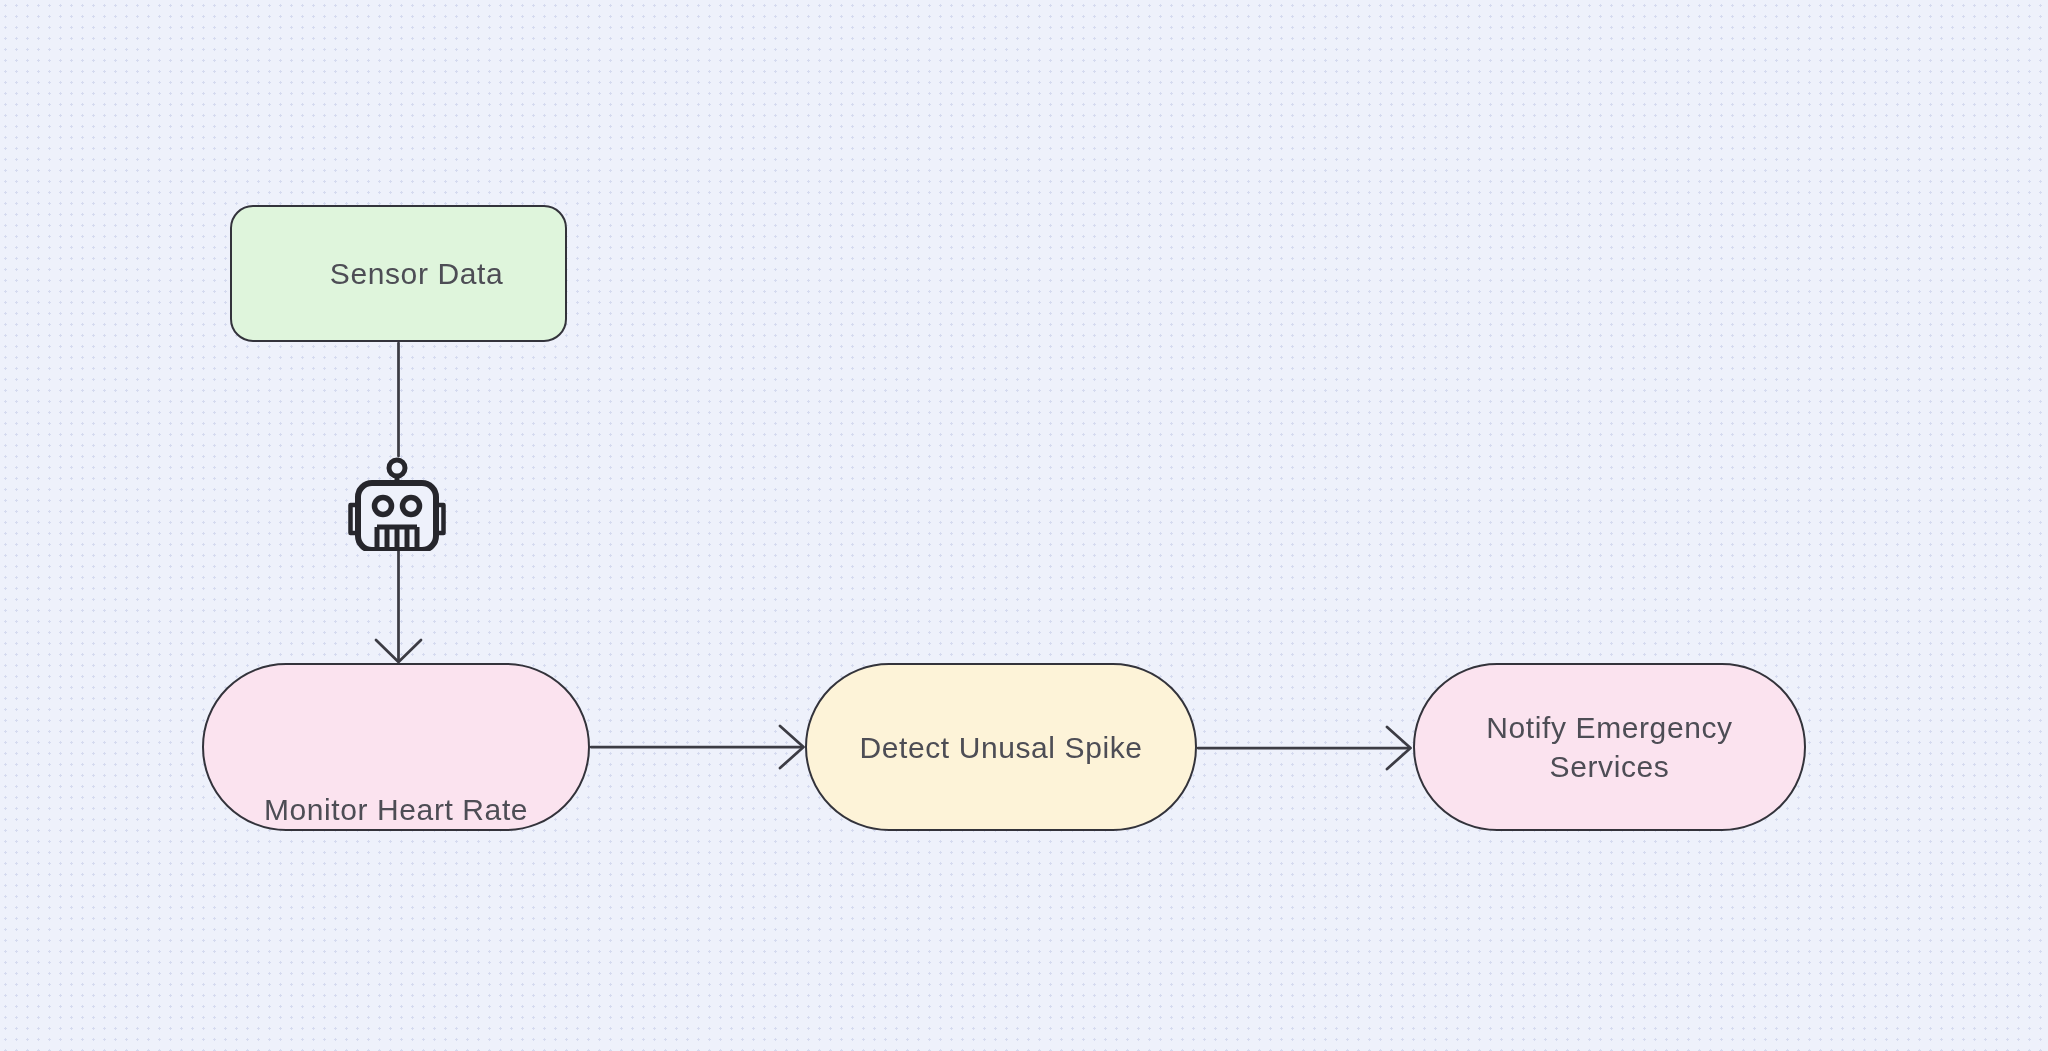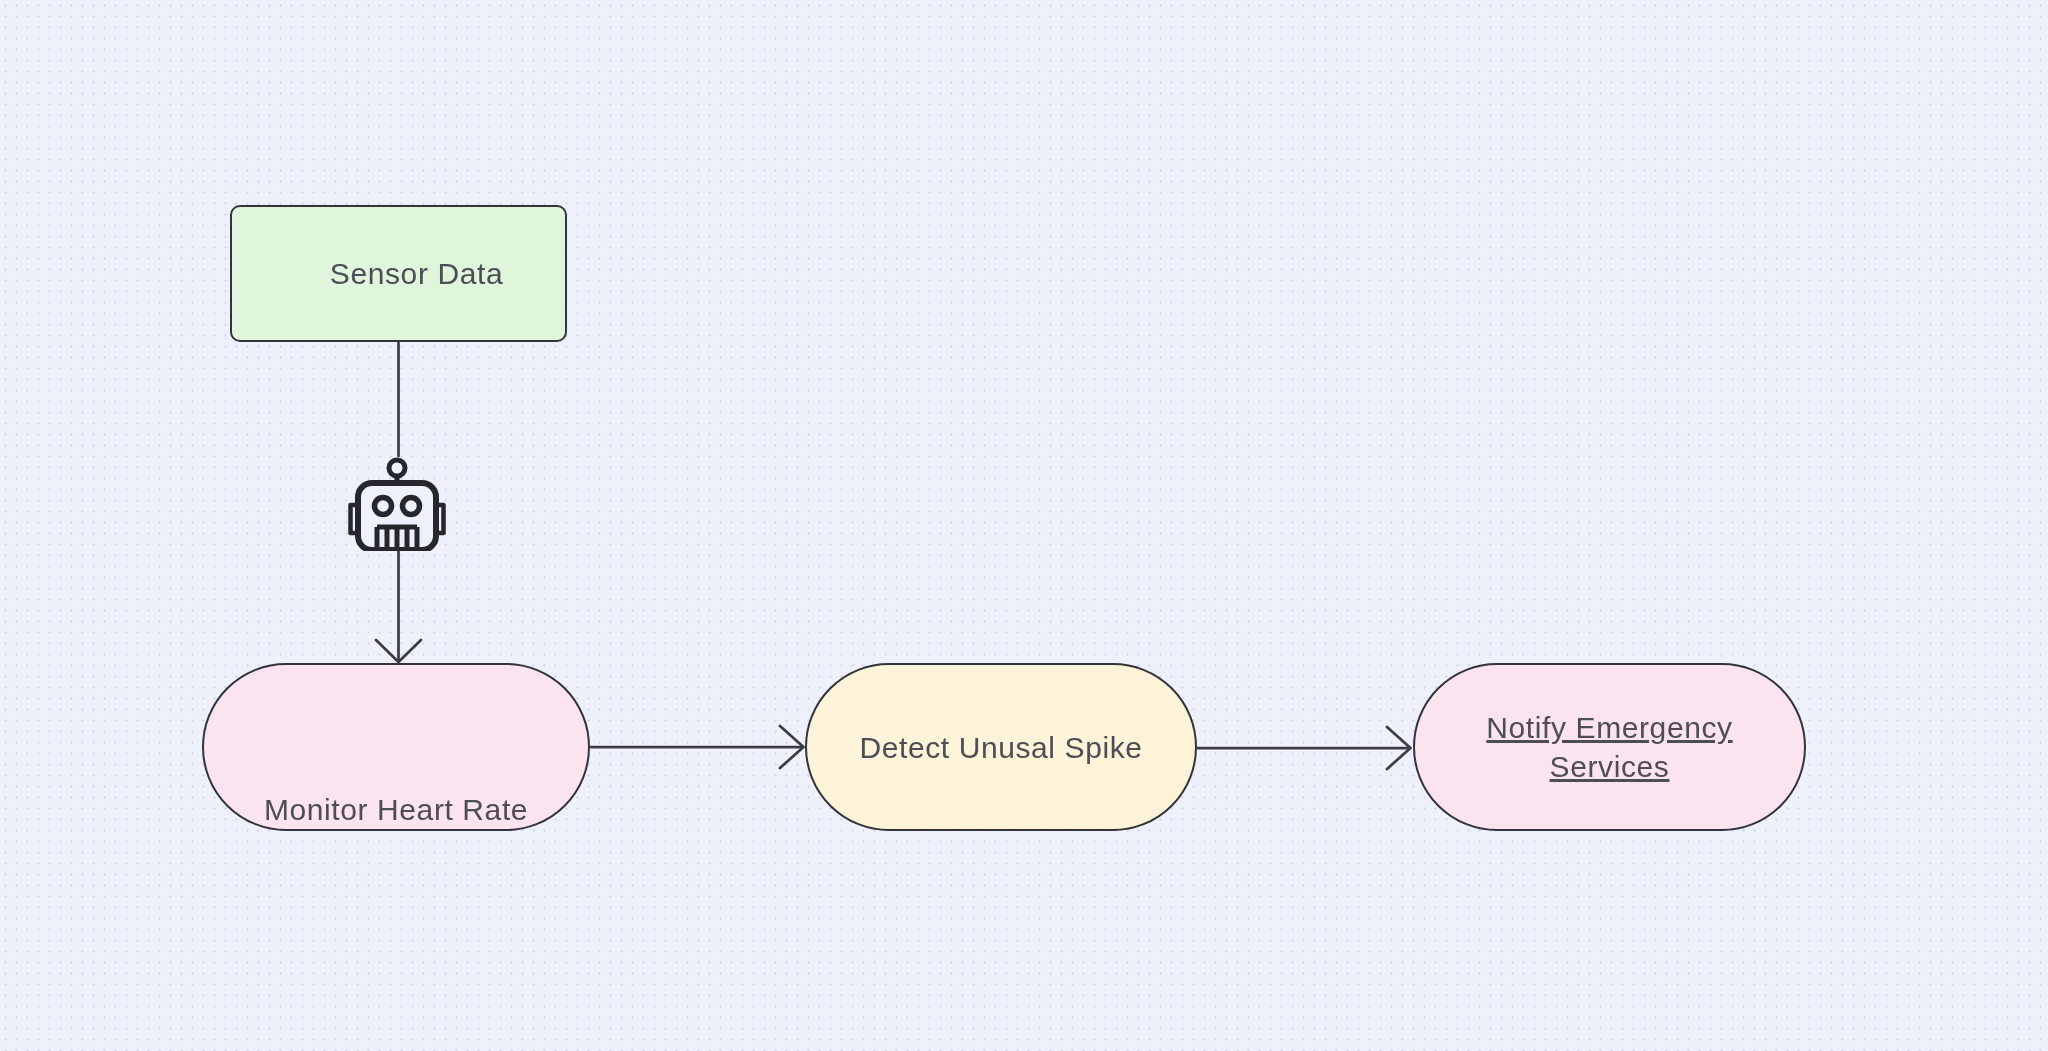--- a/index.html
+++ b/index.html
@@ -43,39 +43,38 @@
     text-align: center;
     cursor: pointer;
   }
   .node-label {
     pointer-events: none;
     padding: 0 24px;
   }
   #node-sensor-data {
     left: 230px; top: 205px;
     width: 337px; height: 137px;
-    border-radius: 10px;
+    border-radius: 23px;
     padding-left: 36px;
   }
   #node-monitor-heart-rate {
     left: 202px; top: 663px;
     width: 388px; height: 168px;
     border-radius: 84px;
     align-items: flex-end;
   }
   #node-detect-unusal-spike {
     left: 805px; top: 663px;
     width: 392px; height: 168px;
     border-radius: 84px;
   }
   #node-notify-emergency-services {
     left: 1413px; top: 663px;
     width: 393px; height: 168px;
     border-radius: 84px;
-    text-decoration: underline;
   }
   .robot-icon {
     position: absolute;
     left: 348px;
     top: 457px;
     width: 98px;
     height: 94px;
   }
 </style>
 </head>

